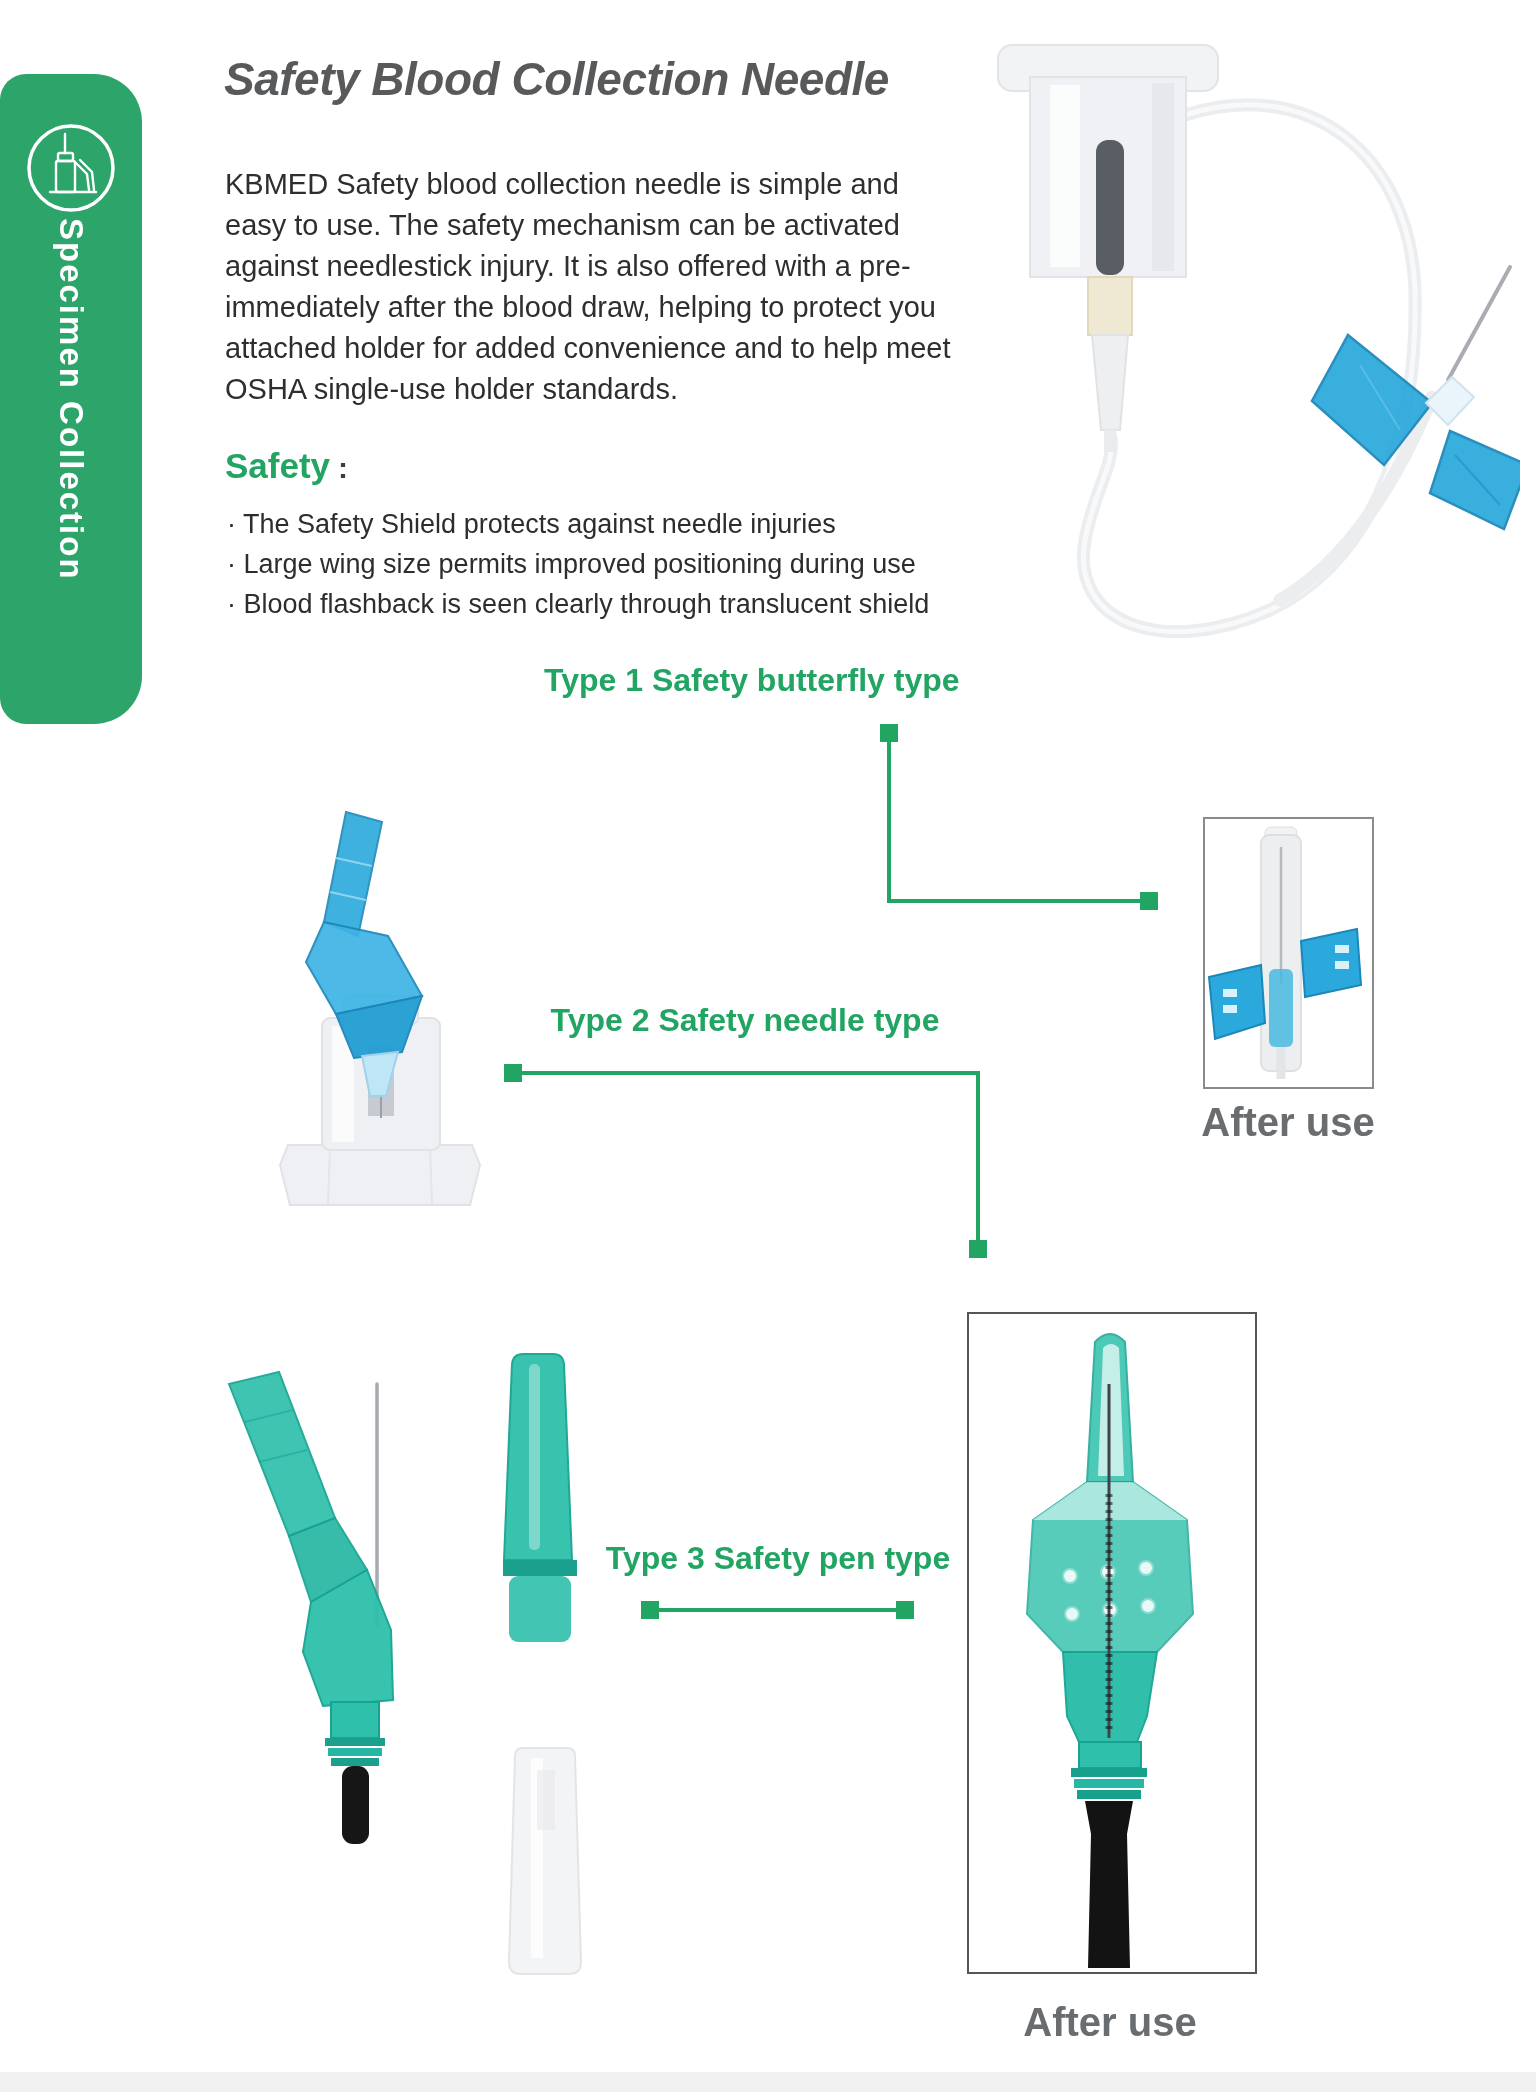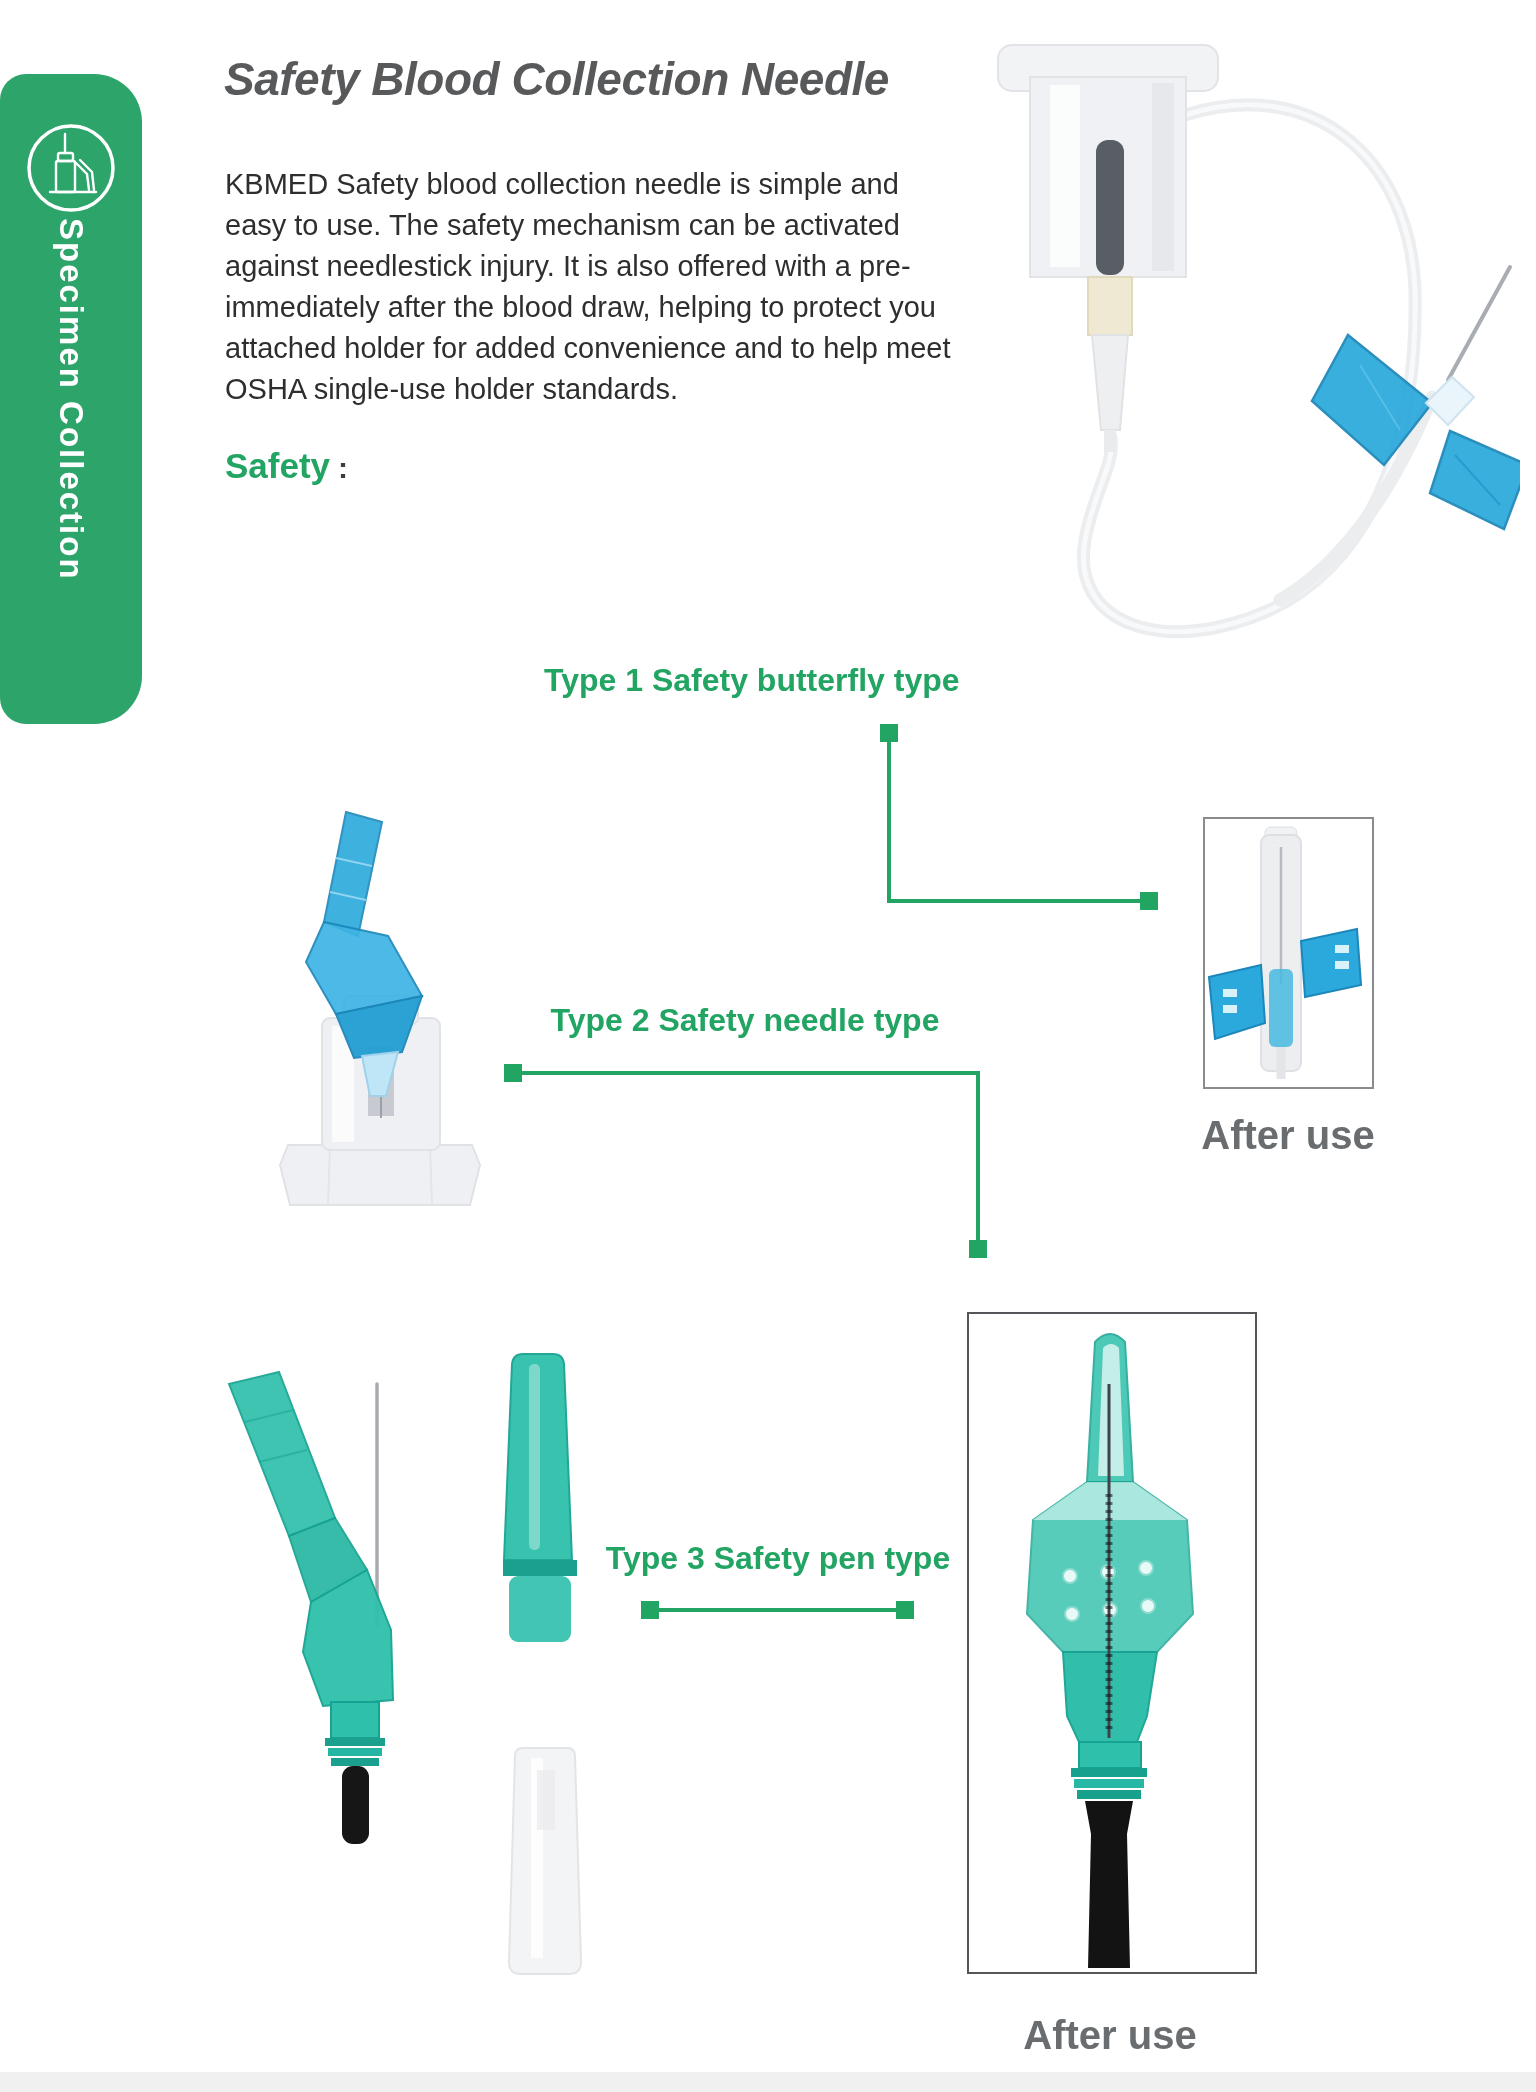--- a/index.html
+++ b/index.html
@@ -25,21 +25,21 @@
     font-size:46px;font-weight:bold;color:var(--title-gray);letter-spacing:-0.5px;font-style:italic;
   }
   .intro{position:absolute;left:225px;top:156px;font-size:29px;color:var(--body-text);line-height:41px;margin-top:8px;}
   .feature-heading{position:absolute;left:225px;top:446px;font-size:35px;font-weight:bold;color:var(--accent-green);}
   .feature-colon{color:#3c3c3c;font-weight:bold;margin-left:8px;font-size:30px;}
   .bullets{position:absolute;left:227px;top:504px;font-size:27px;color:#2d2d2d;line-height:40px;}
   .type-label{position:absolute;font-size:32px;font-weight:bold;color:var(--accent-green);text-align:center;white-space:nowrap;}
   .type1{left:544px;top:662px;width:400px;}
   .type2{left:545px;top:1002px;width:400px;}
   .type3{left:578px;top:1540px;width:400px;}
-  .after-caption{position:absolute;font-size:40px;font-weight:bold;color:var(--caption-gray);text-align:center;margin-top:13px;}
+  .after-caption{position:absolute;font-size:40px;font-weight:bold;color:var(--caption-gray);text-align:center;}
   .after1{left:1193px;top:1100px;width:190px;}
   .after2{left:967px;top:2000px;width:286px;}
   
   .photo{position:absolute;}
   .after-box-small{
     position:absolute;left:1203px;top:817px;width:167px;height:268px;
     border:2px solid #8a8b8d;background:#ffffff;
   }
   .after-box-big{
     position:absolute;left:967px;top:1312px;width:286px;height:658px;
@@ -77,20 +77,25 @@
     <div>against needlestick injury. It is also offered with a pre-</div>
     <div>immediately after the blood draw, helping to protect you</div>
     <div>attached holder for added convenience and to help meet</div>
     <div>OSHA single-use holder standards.</div>
   </div>
 
   <div class="feature-heading">
     <span>Safety</span><span class="feature-colon">:</span>
   </div>
 
+  <div class="bullets">
+    <div>· The Safety Shield protects against needle injuries</div>
+    <div>· Large wing size permits improved positioning during use</div>
+    <div>· Blood flashback is seen clearly through translucent shield</div>
+  </div>
 
   <div class="type-label type1">Type 1 Safety butterfly type</div>
   <div class="type-label type2">Type 2 Safety needle type</div>
   <div class="type-label type3">Type 3 Safety pen type</div>
 
   <svg class="connector-layer" viewBox="0 0 1536 2092">
     <g class="stroke-accent" stroke-width="4" fill="none">
       <polyline points="889,733 889,901 1149,901"></polyline>
       <polyline points="513,1073 978,1073 978,1249"></polyline>
       <line x1="650" y1="1610" x2="905" y2="1610"></line>

